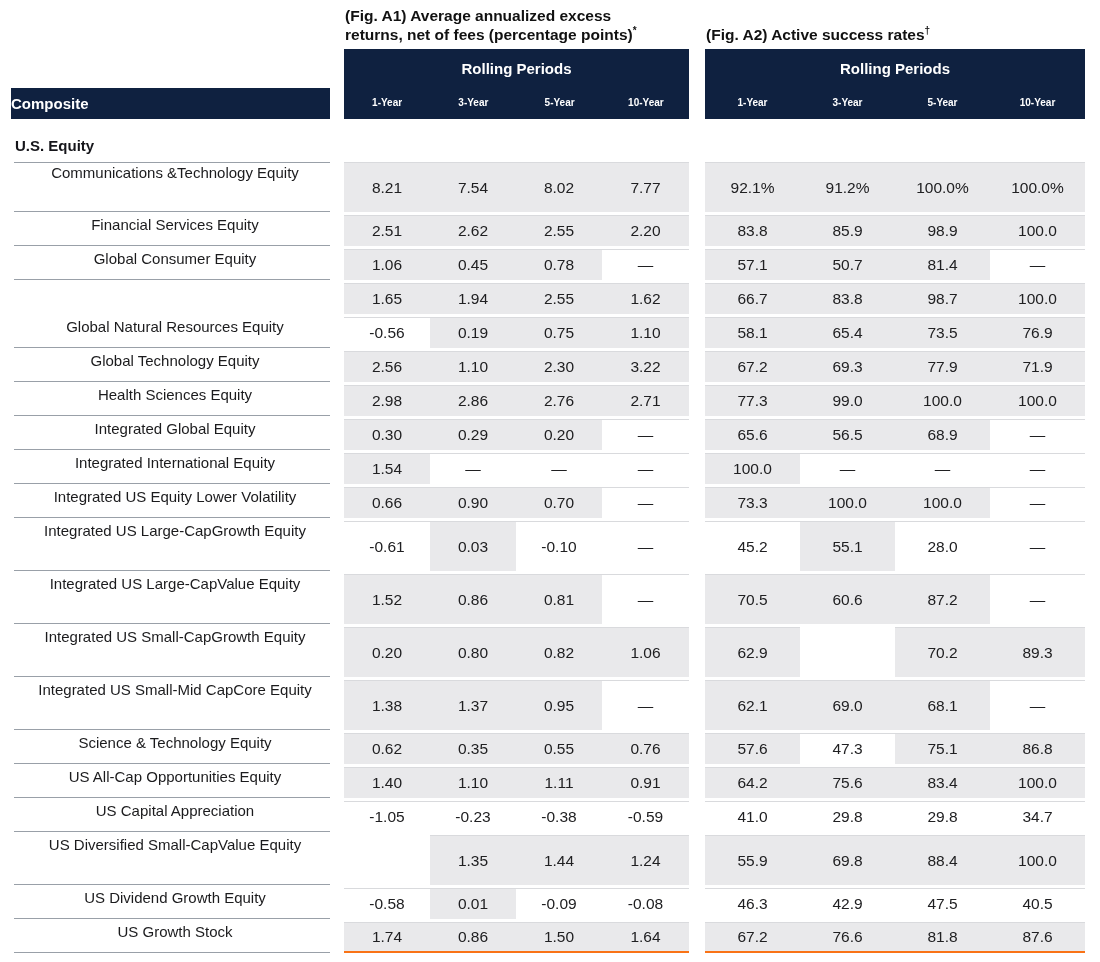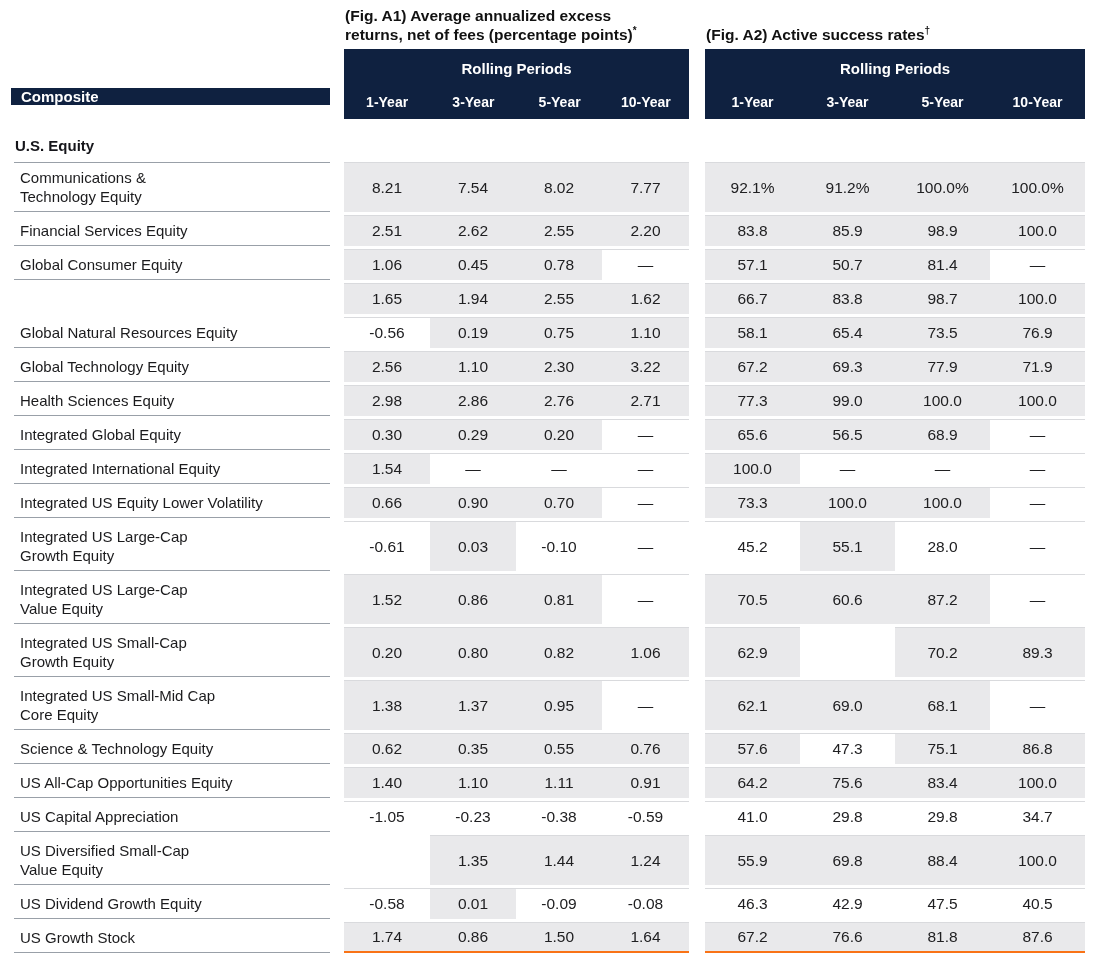--- a/index.html
+++ b/index.html
@@ -10,30 +10,30 @@
   .fig-title{position:absolute;font-weight:bold;font-size:15.5px;line-height:19px;color:#111;}
   #figA1Title{left:345px;top:6px;width:370px;}
   #figA2Title{left:706px;top:25px;width:380px;}
   .fig-title sup{font-size:10px;line-height:0;}
   .head-block{position:absolute;top:49px;height:70px;color:#fff;background:var(--navy);}
   #a1Head{left:344px;width:345px;}
   #a2Head{left:705px;width:380px;}
   .rolling{height:38px;display:flex;align-items:center;justify-content:center;
     font-weight:bold;font-size:15px;}
   .colheads{height:30px;display:grid;grid-template-columns:repeat(4,1fr);
-    align-items:center;text-align:center;font-weight:bold;font-size:14px;}
-  #compositeBar{position:absolute;left:11px;top:88px;width:319px;height:17px;
+    align-items:center;text-align:center;font-weight:bold;font-size:10px;}
+  #compositeBar{position:absolute;left:11px;top:88px;width:319px;height:31px;
     background:var(--navy);color:#fff;font-weight:bold;font-size:15px;
-    display:flex;align-items:center;padding-left:10px;box-sizing:border-box;}
+    display:flex;align-items:center;box-sizing:border-box;}
   #sectionHeader{position:absolute;left:15px;top:137px;font-weight:bold;
     font-size:15px;color:#15151a;}
   #dataGrid{position:absolute;left:14px;top:162px;display:grid;
     grid-template-columns:316px 14px 86px 86px 86px 87px 16px 95px 95px 95px 95px;
     row-gap:3px;}
-  .label-cell{grid-column:1;display:flex;flex-direction:column;justify-content:center;
+  .label-cell{grid-column:1;display:flex;flex-direction:row;justify-content:center;
     font-size:15px;line-height:19px;padding-left:6px;box-sizing:border-box;
     border-bottom:1.5px solid #99a0a8;color:#1b1b1d;}
   .label-cell.first{border-top:1.5px solid #99a0a8;}
   .num{display:flex;align-items:center;justify-content:center;font-size:15.5px;
     box-sizing:border-box;border-top:1px solid #d9dadd;color:#202022;}
   .num.gray{background:var(--cellgray);}
   .num.white{background:#fff;}
   .num.lastrow{border-bottom:2px solid #f97316;}
 </style>
 </head>

